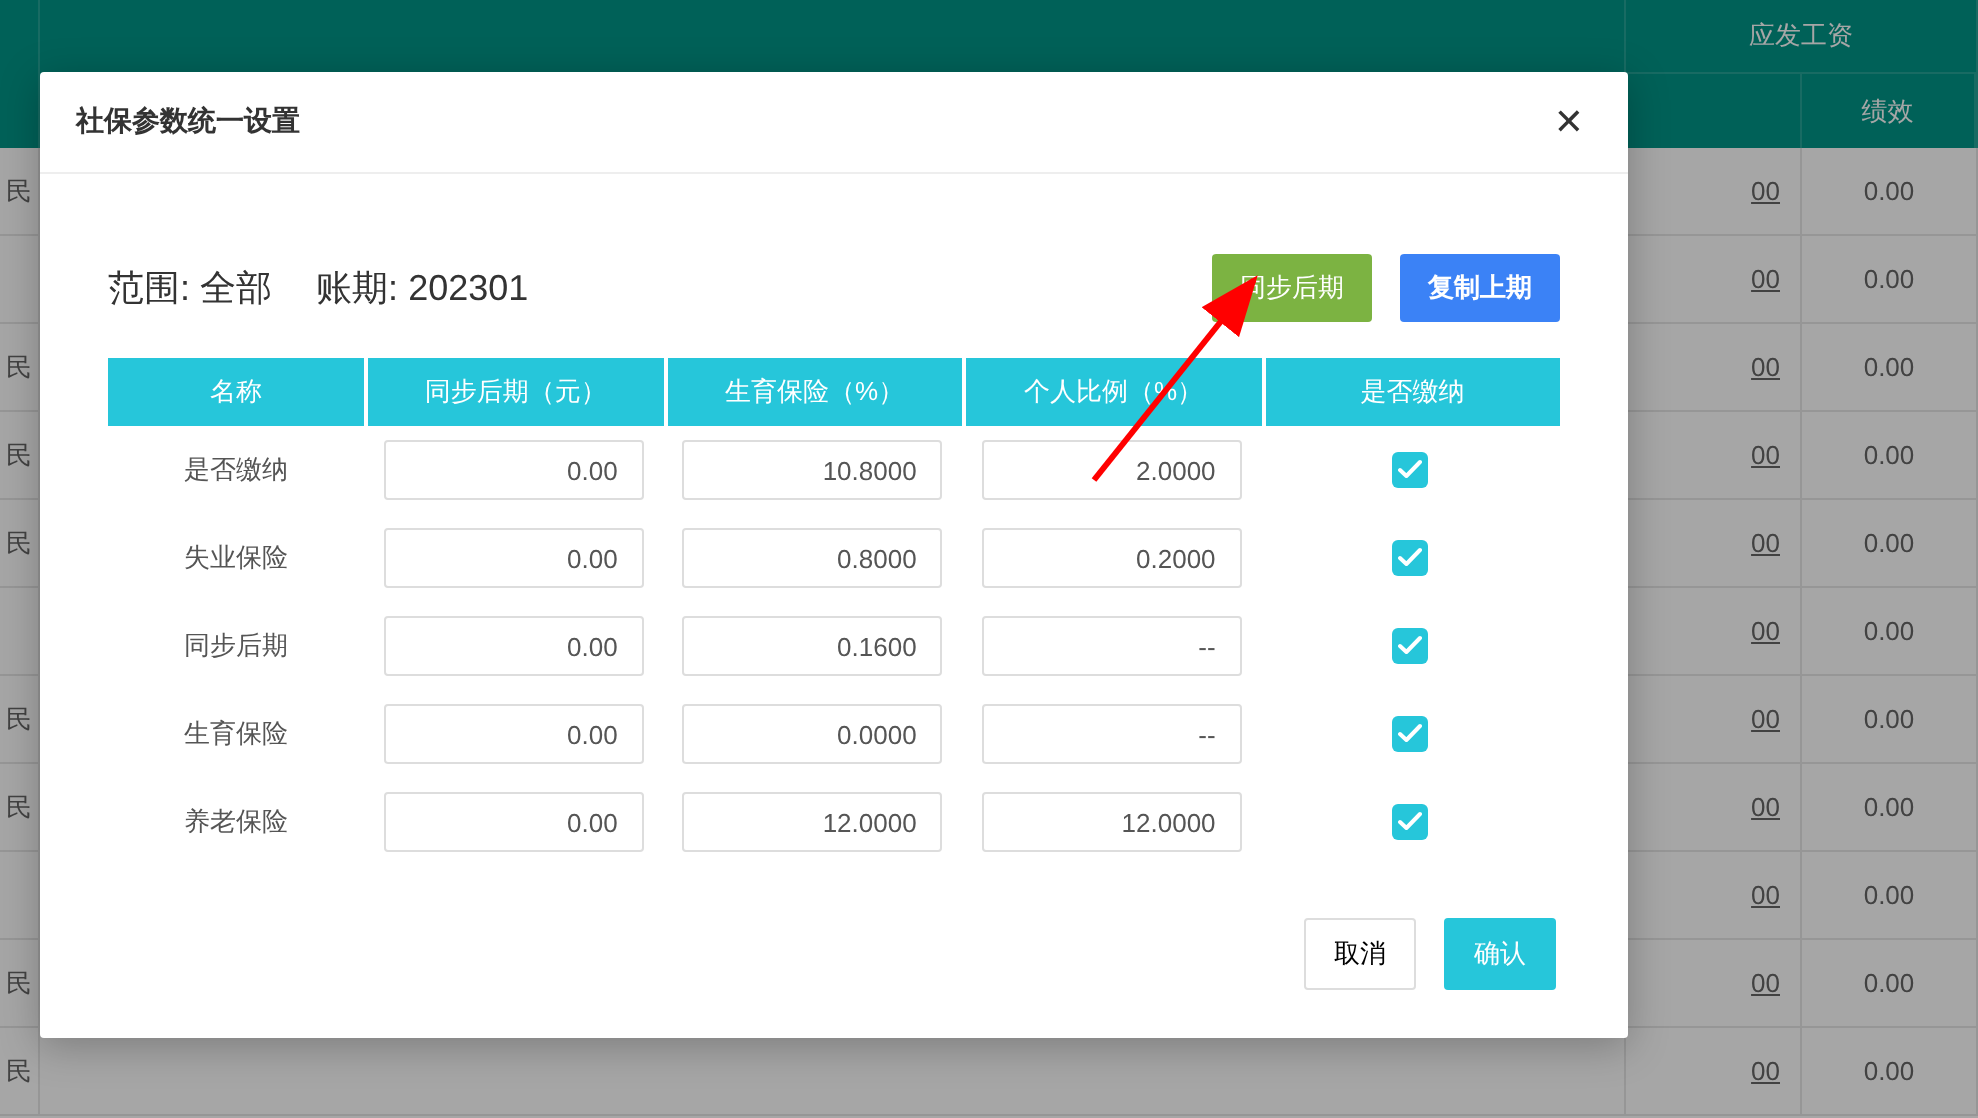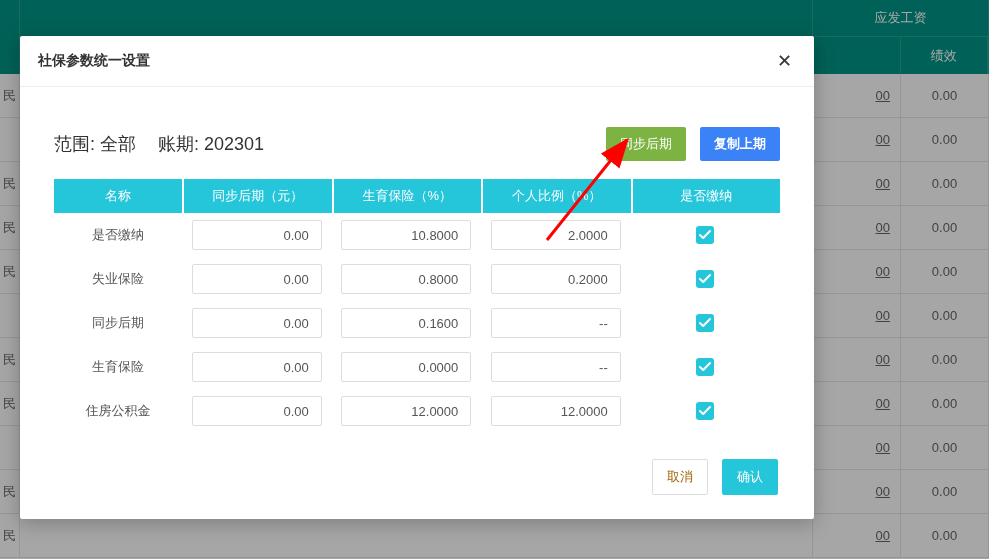--- a/index.html
+++ b/index.html
@@ -135,21 +135,21 @@
     background: #7dbf2f;
     background: #7cb535;
     background: #7eb92f;
     background: #84c225;
     background: #7cb342;
   }
   
   .btn-green { background:#7cb342; }
   .btn-outline {
     border: 1px solid #ddd;
-    color: #a16207;
+    color: #000000;
     background: #fff;
   }
   .btn-cyan {
     background: #26c6da;
     color: #fff;
   }
 
   
   .tbl {
     width: 100%;
@@ -380,21 +380,21 @@
             <td class="col-input"><input class="num-input" value="0.00" style=""></td>
             <td class="col-input"><input class="num-input" value="0.0000" style=""></td>
             <td class="col-input"><input class="num-input" value="--" style=""></td>
             <td class="col-chk"><span class="chk">
                 <svg viewBox="0 0 12 12">
                   <path d="M1 6 L4.2 9 L11 2" stroke="#fff" stroke-width="2" fill="none" stroke-linecap="round" stroke-linejoin="round"></path>
                 </svg>
               </span></td>
           </tr>
           <tr>
-            <td class="col-name">住房公积金</td>
+            <td class="col-name">养老保险</td>
             <td class="col-input"><input class="num-input" value="0.00" style=""></td>
             <td class="col-input"><input class="num-input" value="12.0000" style=""></td>
             <td class="col-input"><input class="num-input" value="12.0000" style=""></td>
             <td class="col-chk"><span class="chk">
                 <svg viewBox="0 0 12 12">
                   <path d="M1 6 L4.2 9 L11 2" stroke="#fff" stroke-width="2" fill="none" stroke-linecap="round" stroke-linejoin="round"></path>
                 </svg>
               </span></td>
           </tr>
         </tbody>

